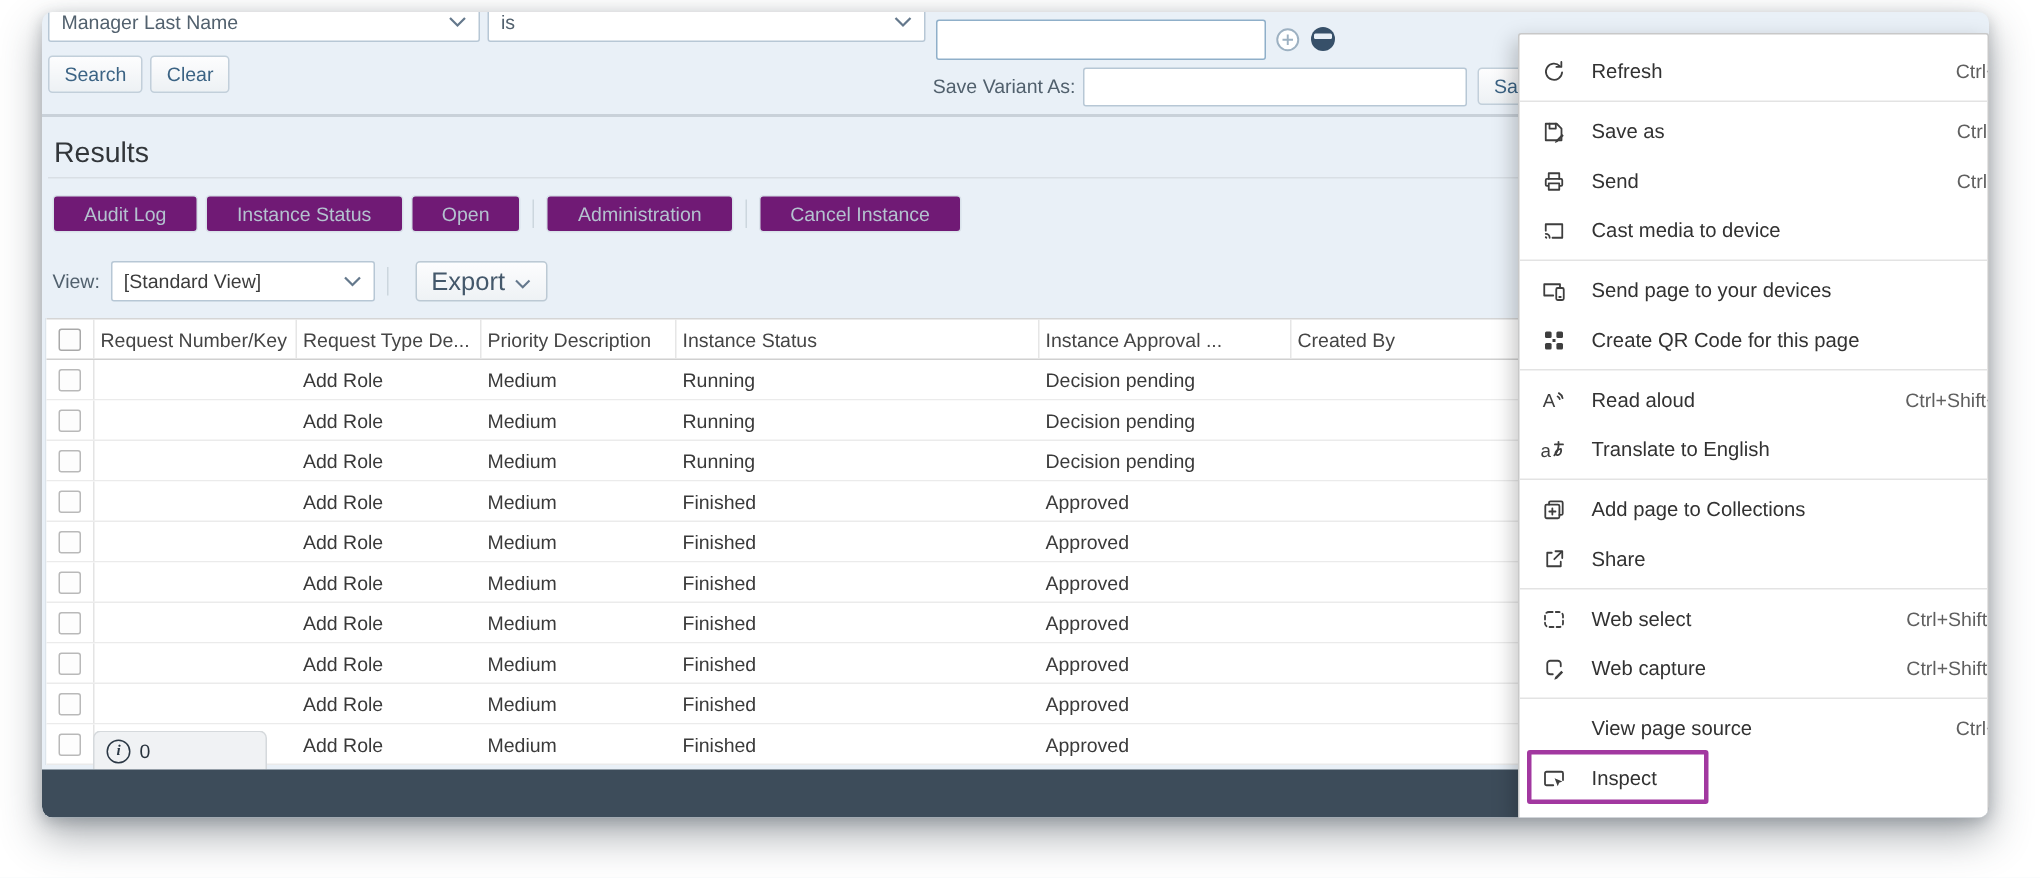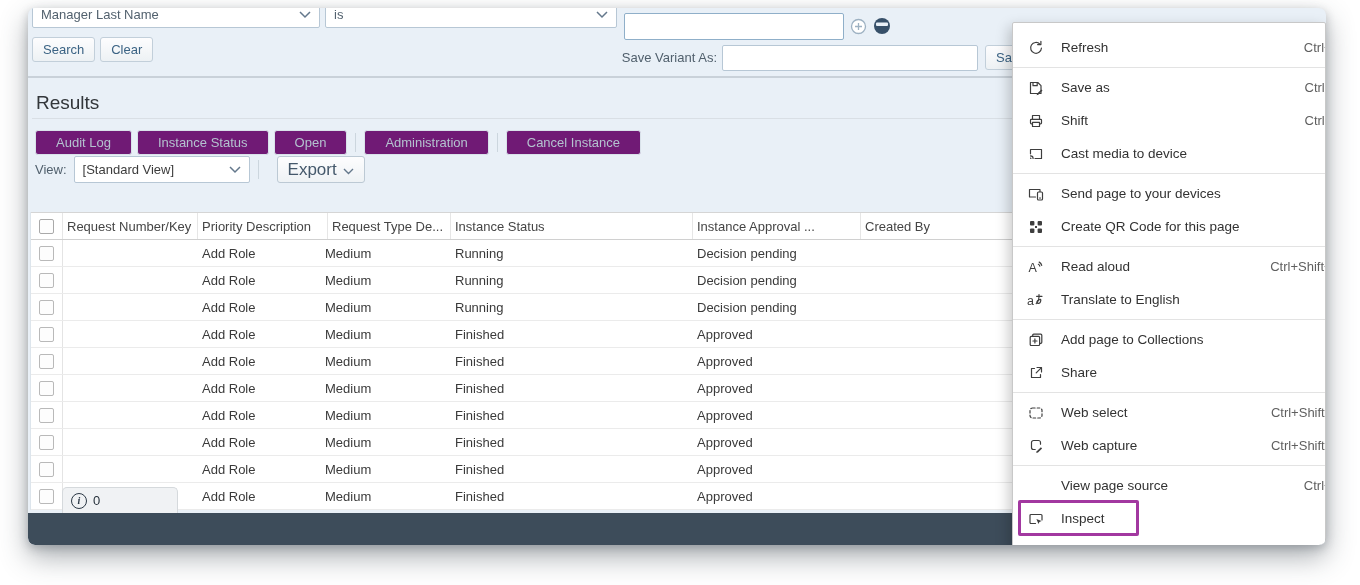--- a/index.html
+++ b/index.html
@@ -49,21 +49,21 @@
   .divider-2 { position:absolute; left:4px; top:110px; right:4px; height:1px; background:#d9dfe5; }
 
   .toolbar { position:absolute; left:7px; top:122px; display:flex; gap:5px; align-items:center; }
   .tbtn {
     display:inline-flex; align-items:center; height:25px; padding:0 20px;
     font-size:13px; color:#b4c2cf; background:#701a75;
     border:1px solid #d9e2ea; border-radius:3px; white-space:nowrap;
   }
   .vsep { width:1px; height:19px; background:#ccd6de; margin:0 3px; }
 
-  .view-row { position:absolute; left:7px; top:148px; display:flex; align-items:center; }
+  .view-row { position:absolute; left:7px; top:166px; display:flex; align-items:center; }
   .view-label { font-size:13px; color:#51606d; margin-right:7px; }
   .view-select { position:relative; width:176px; height:27px; background:#fff;
     border:1px solid #b7c7d5; border-radius:2px; display:flex; align-items:center;
     justify-content:space-between; padding:0 8px; font-size:13px; color:#3c3c3c; }
   .view-select .chev { color:#64788c; }
   .export-btn { margin-left:18px; display:inline-flex; align-items:center; gap:6px;
     height:27px; padding:0 10px; font-size:17px; color:#44586b;
     background:linear-gradient(#fdfdfe,#eef2f5); border:1px solid #bcc9d4; border-radius:3px; }
   .export-btn .chev { color:#64788c; }
   .view-row .vsep { margin:0 0 0 8px; }
@@ -196,22 +196,22 @@
       </span>
     </span>
   </div>
 
   <div class="table">
     <div class="tr head">
       <div class="td cb">
           <span class="checkbox"></span>
         </div>
       <div class="td c1">Request Number/Key</div>
+      <div class="td c2">Request Type De...</div>
       <div class="td c3">Priority Description</div>
-      <div class="td c2">Request Type De...</div>
       <div class="td c4">Instance Status</div>
       <div class="td c5">Instance Approval ...</div>
       <div class="td c6">Created By</div>
     </div>
 
     <div class="tr">
       <div class="td cb">
           <span class="checkbox"></span>
         </div>
       <div class="td c1"></div>
@@ -356,21 +356,21 @@
     </div>
 
     <div class="mi">
       <span class="ic">
         <svg width="16" height="16" viewBox="0 0 16 16">
             <path d="M4.5 6.3 V2.5 h7 v3.8"></path>
             <rect x="2.5" y="6.3" width="11" height="4.6" rx="0.8"></rect>
             <rect x="4.5" y="9.3" width="7" height="4.2" fill="#fff"></rect>
           </svg>
       </span>
-      <span>Shift</span>
+      <span>Send</span>
       <span class="shortcut">Ctrl+P</span>
     </div>
 
     <div class="mi">
       <span class="ic">
         <svg width="16" height="16" viewBox="0 0 16 16">
             <path d="M7 12.5 h6.5 V3.5 H2.5 v4.3"></path>
             <path d="M2.5 9.9 a2.6 2.6 0 0 1 2.6 2.6"></path>
             <path d="M2.5 12.1 a0.4 0.4 0 0 1 0.4 0.4"></path>
           </svg>

